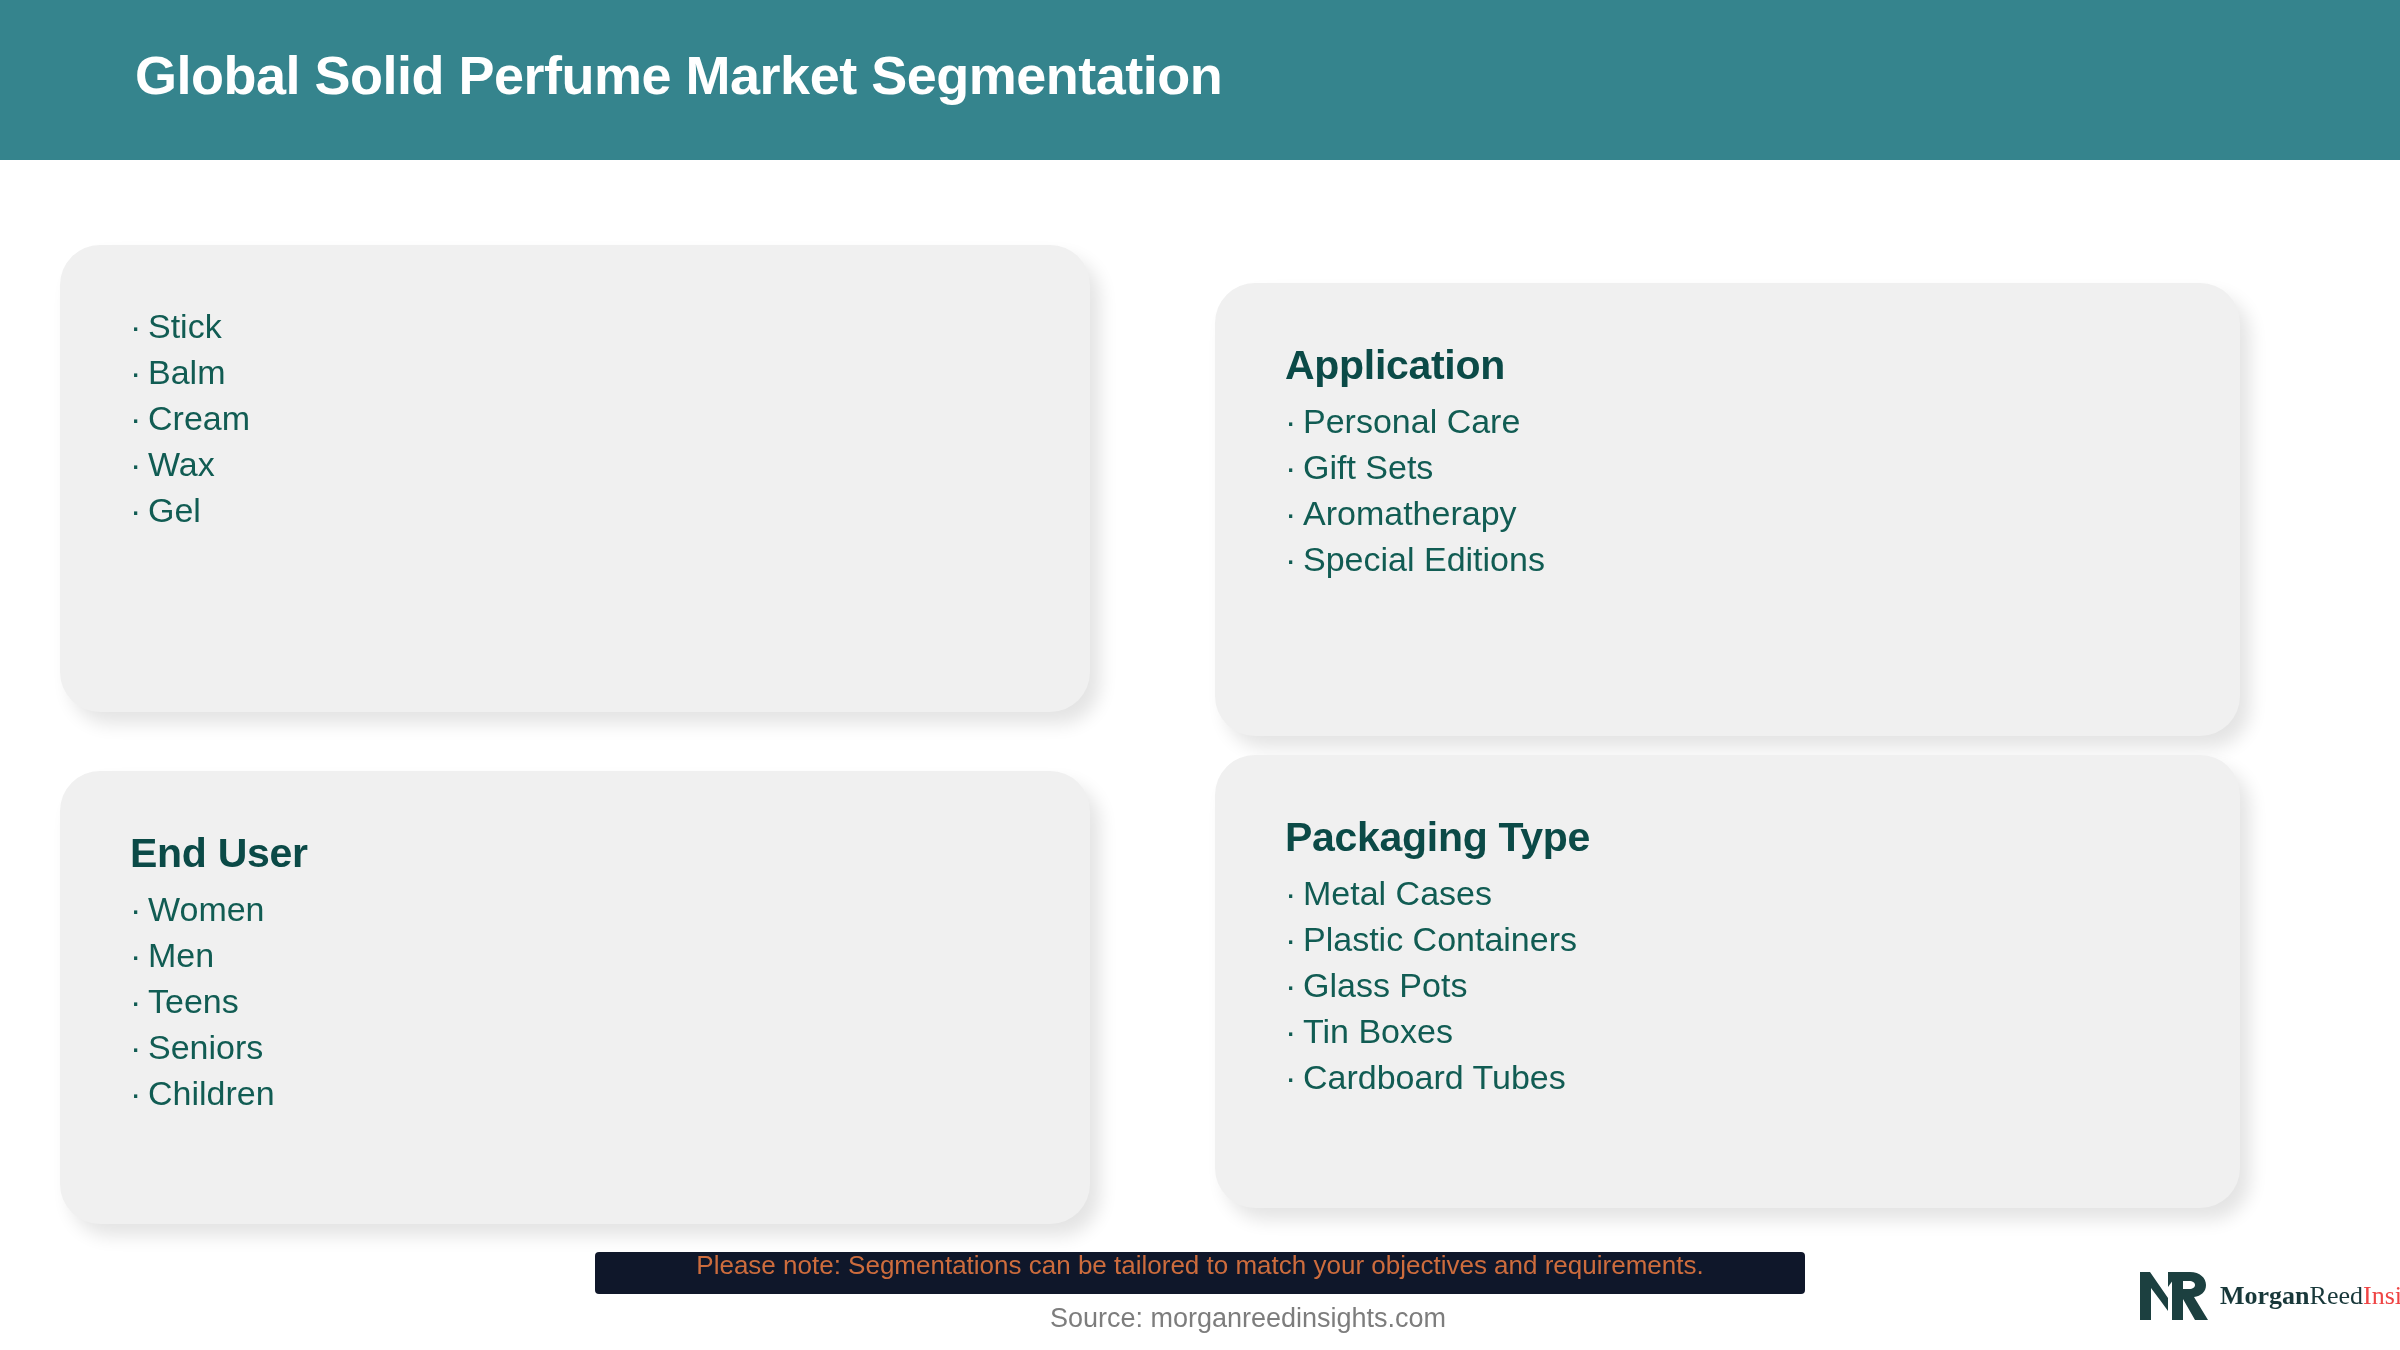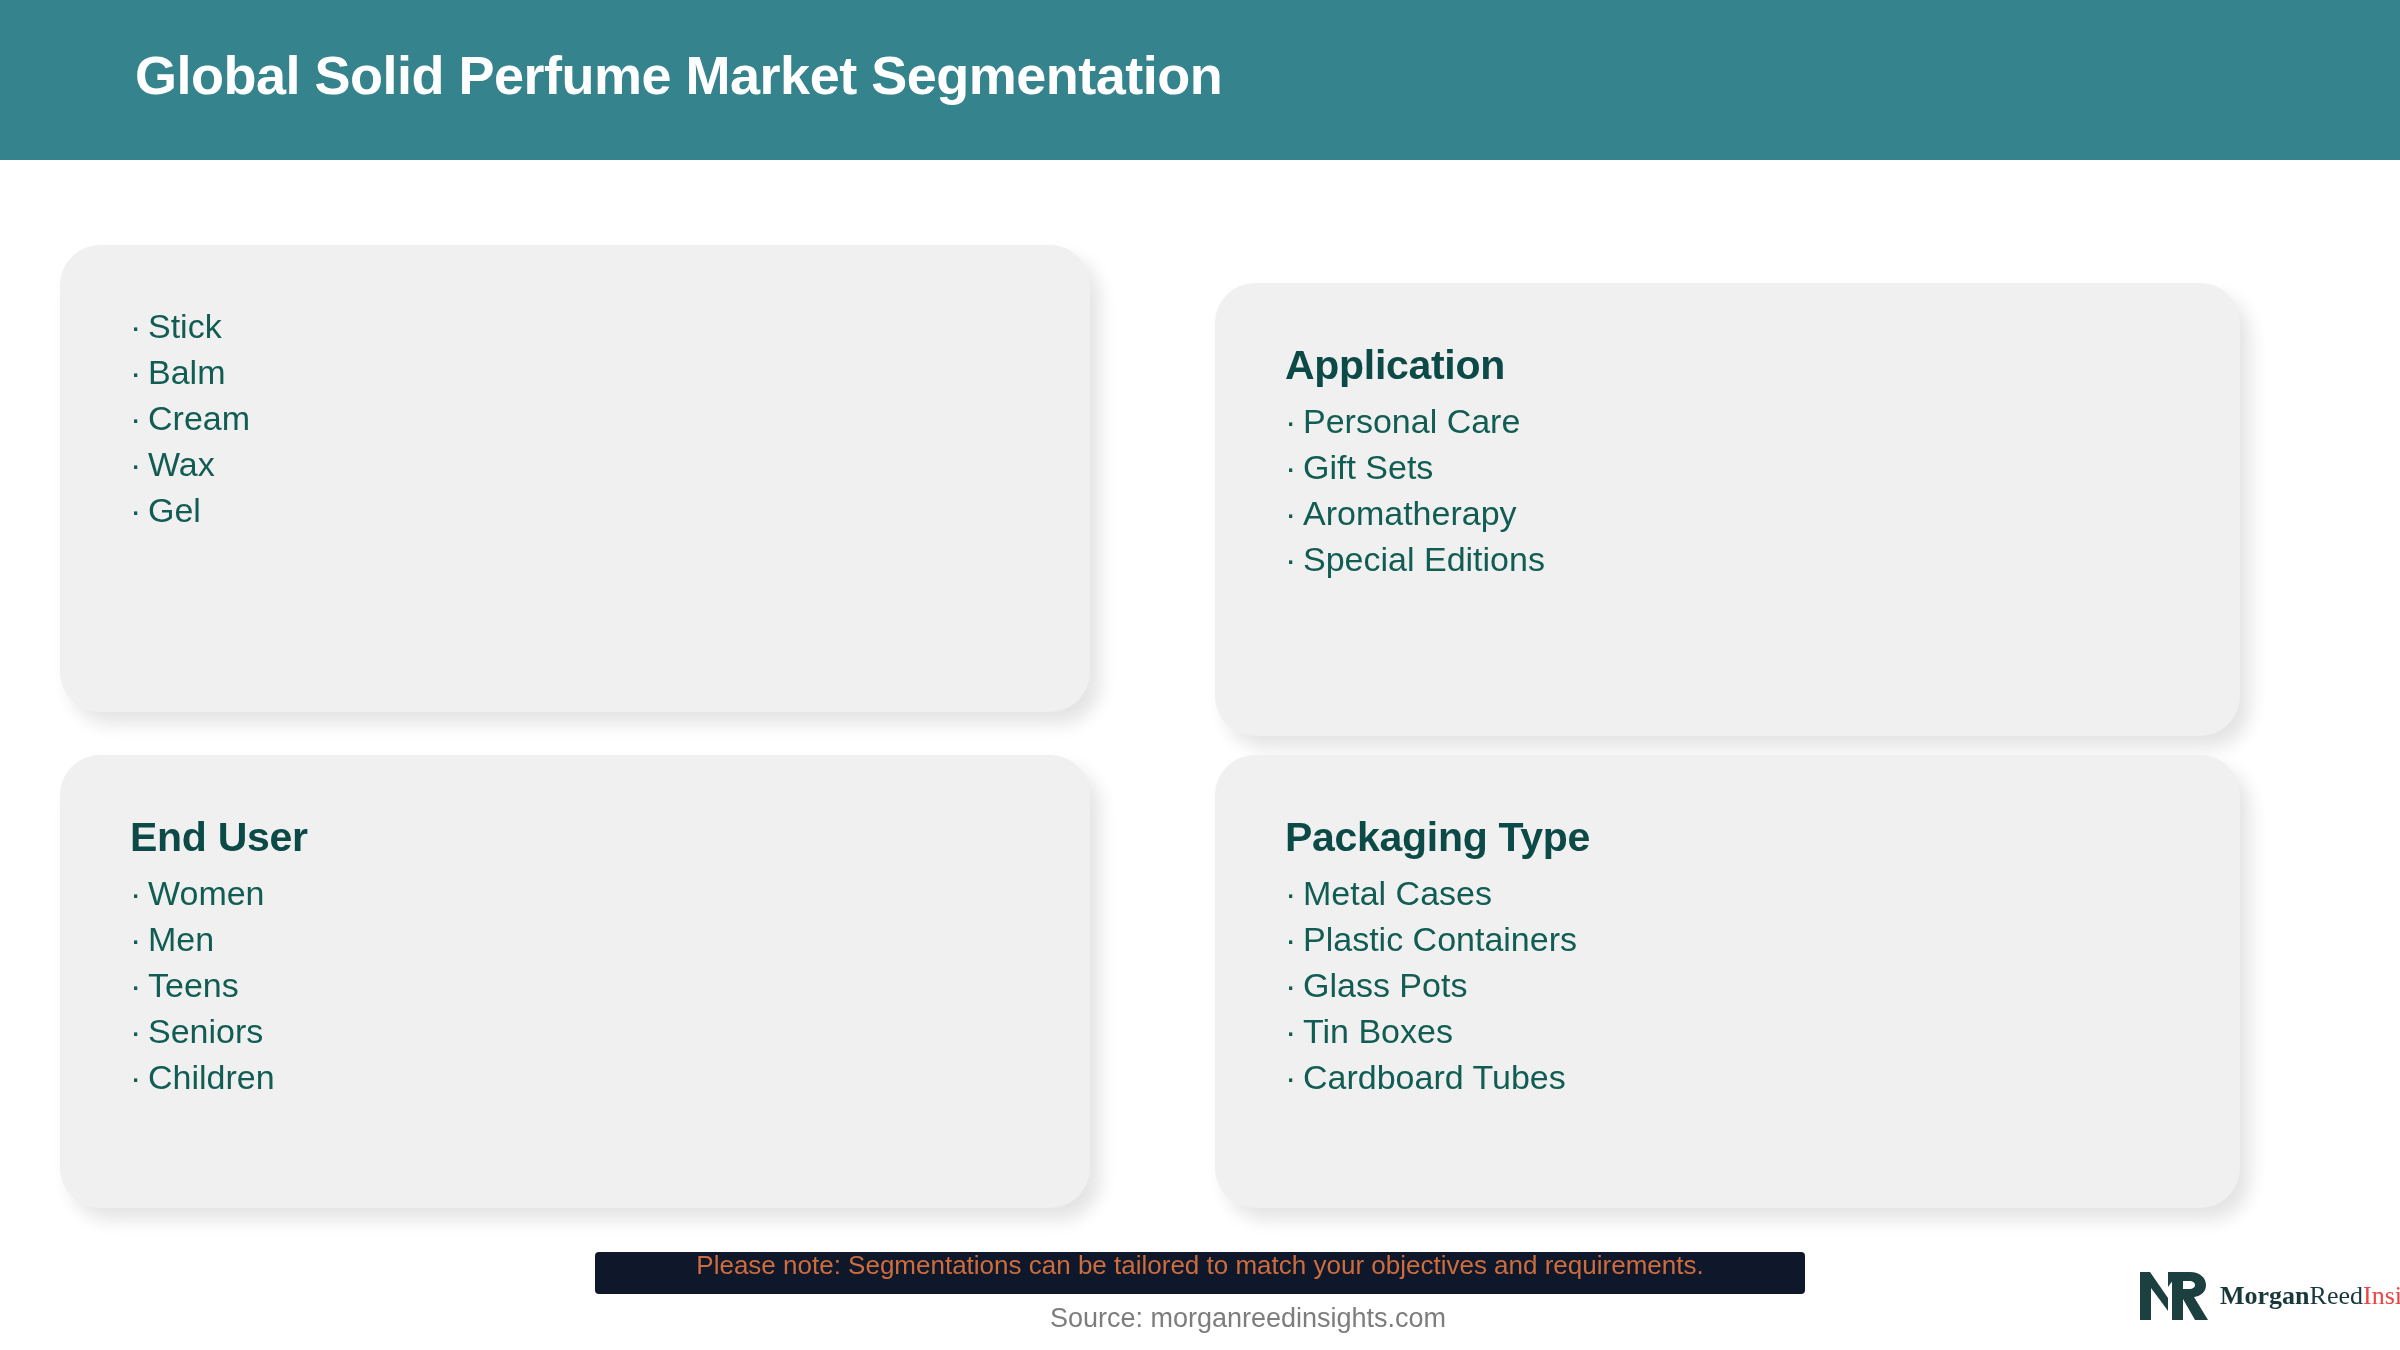--- a/index.html
+++ b/index.html
@@ -48,21 +48,21 @@
   .card {
     position: absolute;
     background: #f0f0f0;
     border-radius: 40px;
     box-shadow: 10px 12px 18px rgba(0, 0, 0, 0.11);
     box-sizing: border-box;
     padding: 58px 70px;
   }
   .card.pos-tl { left: 0px;    top: 0px;   width: 1030px; height: 467px; }
   .card.pos-tr { left: 1155px; top: 0px;   width: 1025px; height: 453px; margin-top: 38px; }
-  .card.pos-bl { left: 0px;    top: 510px; width: 1030px; height: 453px; }
+  .card.pos-bl { left: 0px;    top: 526px; width: 1030px; height: 453px; }
   .card.pos-br { left: 1155px; top: 510px; width: 1025px; height: 453px; }
 
   .card-title {
     font-size: 41px;
     font-weight: bold;
     color: #0b4a47;
     margin: 0 0 8px 0;
     line-height: 1.2;
     letter-spacing: -0.3px;
     white-space: nowrap;

